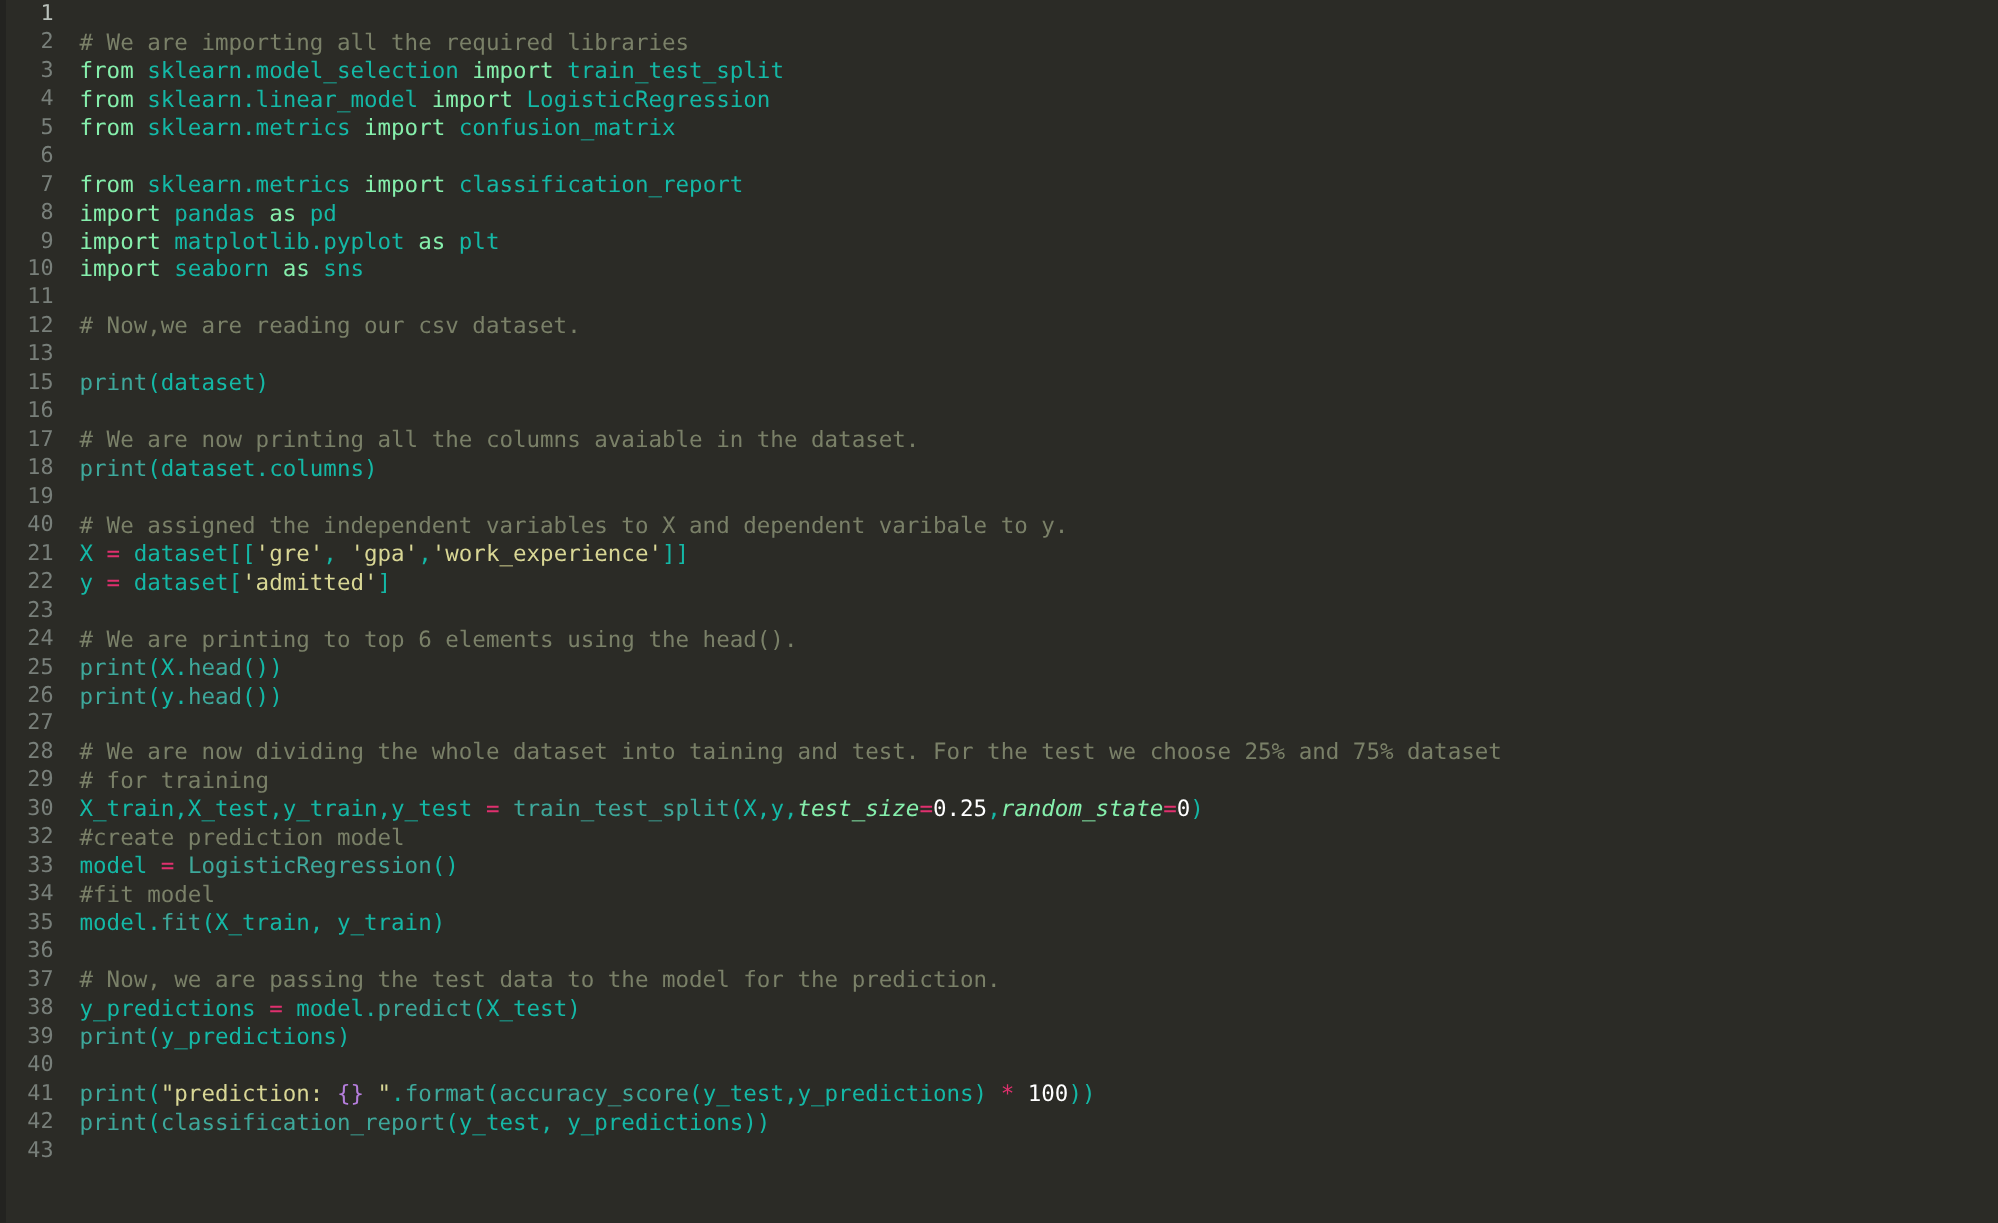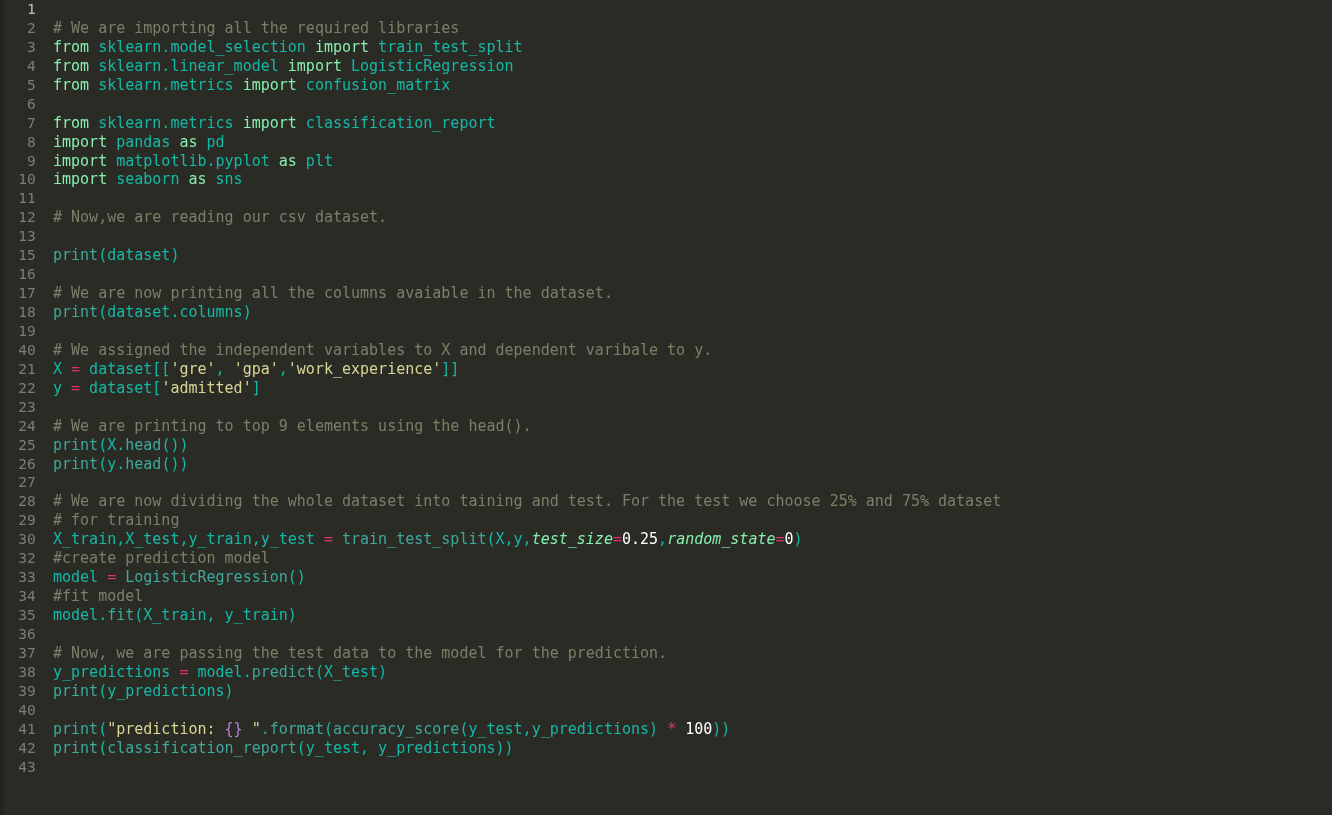--- a/index.html
+++ b/index.html
@@ -102,21 +102,21 @@
       <div class="line"><span class="gutter">13</span><span class="code"></span></div>
       <div class="line"><span class="gutter">15</span><span class="code"><span class="t-fn">print</span><span class="t-def">(dataset)</span></span></div>
       <div class="line"><span class="gutter">16</span><span class="code"></span></div>
       <div class="line"><span class="gutter">17</span><span class="code"><span class="t-com"># We are now printing all the columns avaiable in the dataset.</span></span></div>
       <div class="line"><span class="gutter">18</span><span class="code"><span class="t-fn">print</span><span class="t-def">(dataset.columns)</span></span></div>
       <div class="line"><span class="gutter">19</span><span class="code"></span></div>
       <div class="line"><span class="gutter">40</span><span class="code"><span class="t-com"># We assigned the independent variables to X and dependent varibale to y.</span></span></div>
       <div class="line"><span class="gutter">21</span><span class="code"><span class="t-def">X </span><span class="t-op">=</span><span class="t-def"> dataset[[</span><span class="t-str">'gre'</span><span class="t-def">, </span><span class="t-str">'gpa'</span><span class="t-def">,</span><span class="t-str">'work_experience'</span><span class="t-def">]]</span></span></div>
       <div class="line"><span class="gutter">22</span><span class="code"><span class="t-def">y </span><span class="t-op">=</span><span class="t-def"> dataset[</span><span class="t-str">'admitted'</span><span class="t-def">]</span></span></div>
       <div class="line"><span class="gutter">23</span><span class="code"></span></div>
-      <div class="line"><span class="gutter">24</span><span class="code"><span class="t-com"># We are printing to top 9 elements using the head().</span></span></div>
+      <div class="line"><span class="gutter">24</span><span class="code"><span class="t-com"># We are printing to top 6 elements using the head().</span></span></div>
       <div class="line"><span class="gutter">25</span><span class="code"><span class="t-fn">print</span><span class="t-def">(X.</span><span class="t-fn">head</span><span class="t-def">())</span></span></div>
       <div class="line"><span class="gutter">26</span><span class="code"><span class="t-fn">print</span><span class="t-def">(y.</span><span class="t-fn">head</span><span class="t-def">())</span></span></div>
       <div class="line"><span class="gutter">27</span><span class="code"></span></div>
       <div class="line"><span class="gutter">28</span><span class="code"><span class="t-com"># We are now dividing the whole dataset into taining and test. For the test we choose 25% and 75% dataset</span></span></div>
       <div class="line"><span class="gutter">29</span><span class="code"><span class="t-com"># for training</span></span></div>
       <div class="line"><span class="gutter">30</span><span class="code"><span class="t-def">X_train,X_test,y_train,y_test </span><span class="t-op">=</span><span class="t-def"> </span><span class="t-cls">train_test_split</span><span class="t-def">(X,y,</span><span class="t-param">test_size</span><span class="t-op">=</span><span class="t-num">0.25</span><span class="t-def">,</span><span class="t-param">random_state</span><span class="t-op">=</span><span class="t-num">0</span><span class="t-def">)</span></span></div>
       <div class="line"><span class="gutter">32</span><span class="code"><span class="t-com">#create prediction model</span></span></div>
       <div class="line"><span class="gutter">33</span><span class="code"><span class="t-def">model </span><span class="t-op">=</span><span class="t-def"> </span><span class="t-cls">LogisticRegression</span><span class="t-def">()</span></span></div>
       <div class="line"><span class="gutter">34</span><span class="code"><span class="t-com">#fit model</span></span></div>
       <div class="line"><span class="gutter">35</span><span class="code"><span class="t-def">model.</span><span class="t-fn">fit</span><span class="t-def">(X_train, y_train)</span></span></div>

